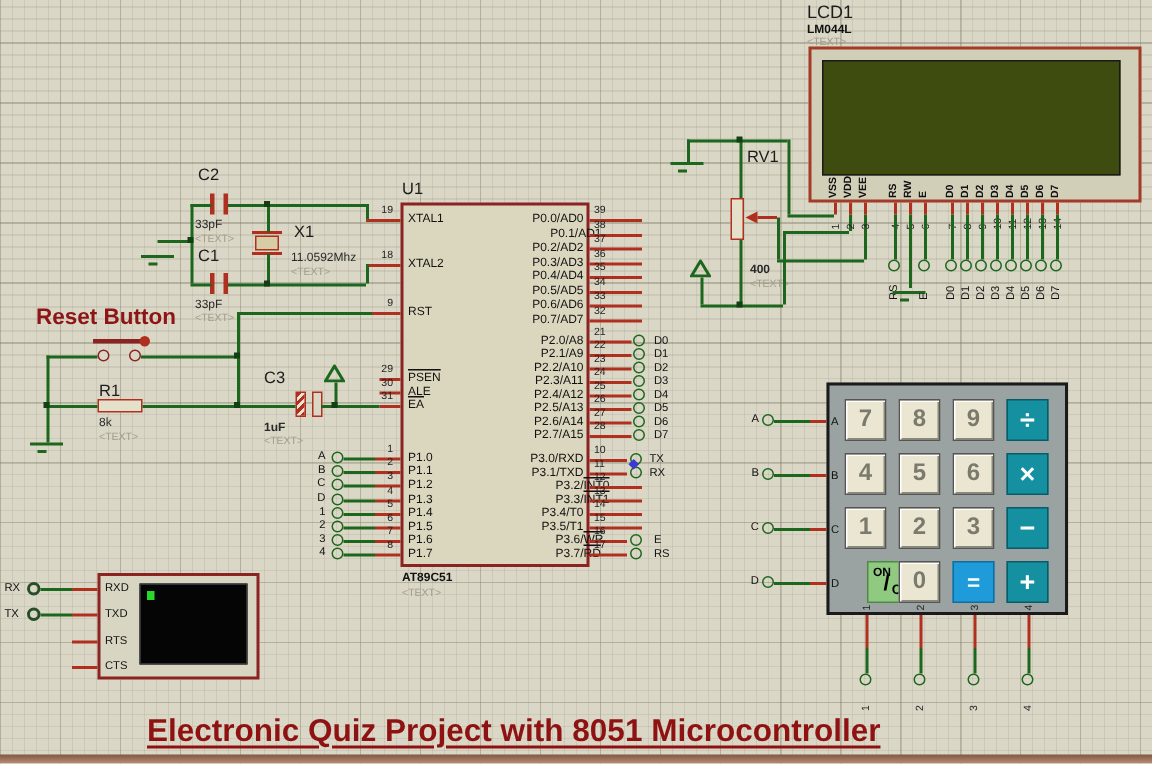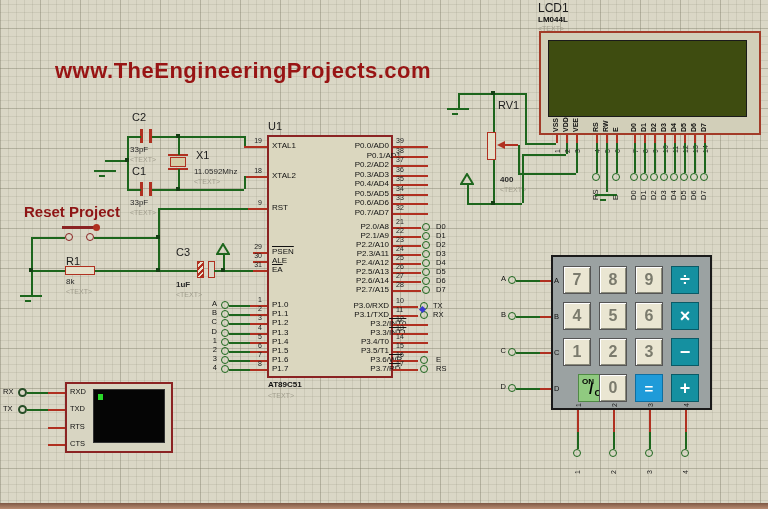--- a/index.html
+++ b/index.html
@@ -60,22 +60,22 @@
   .serial-screen{left:93px;top:389px;width:72px;height:54px;background:#050505;border:1px solid #333;}
   .cursor{left:98px;top:394px;width:5px;height:6px;background:#29d829;}
   .bluemark{width:5px;height:5px;background:#3a3ad0;transform:rotate(45deg);}
   .bstrip{left:0;top:503px;width:768px;height:6px;background:linear-gradient(180deg,#7e5844,#b98c72);}
 </style>
 </head>
 <body>
 
 <div id="canvas">
 
-  <div class="t-top">www.TheEngineeringProjects.com</div>
-  <div class="reset-lbl">Reset Project</div>
+  <div class="t-bottom">Electronic Quiz Project with 8051 Microcontroller</div>
+  <div class="reset-lbl">Reset Button</div>
 
   <div class="chip"></div>
   <div class="ref" style="left:268px;top:121px">U1</div>
   <div class="part" style="left:268px;top:381px">AT89C51</div>
   <div class="ptext" style="left:268px;top:392px">&lt;TEXT&gt;</div>
 
   <div class="lcd-bezel"></div>
   <div class="lcd-screen"></div>
   <div class="bigref" style="left:538px;top:2px">LCD1</div>
   <div class="part" style="left:538px;top:16px">LM044L</div>

